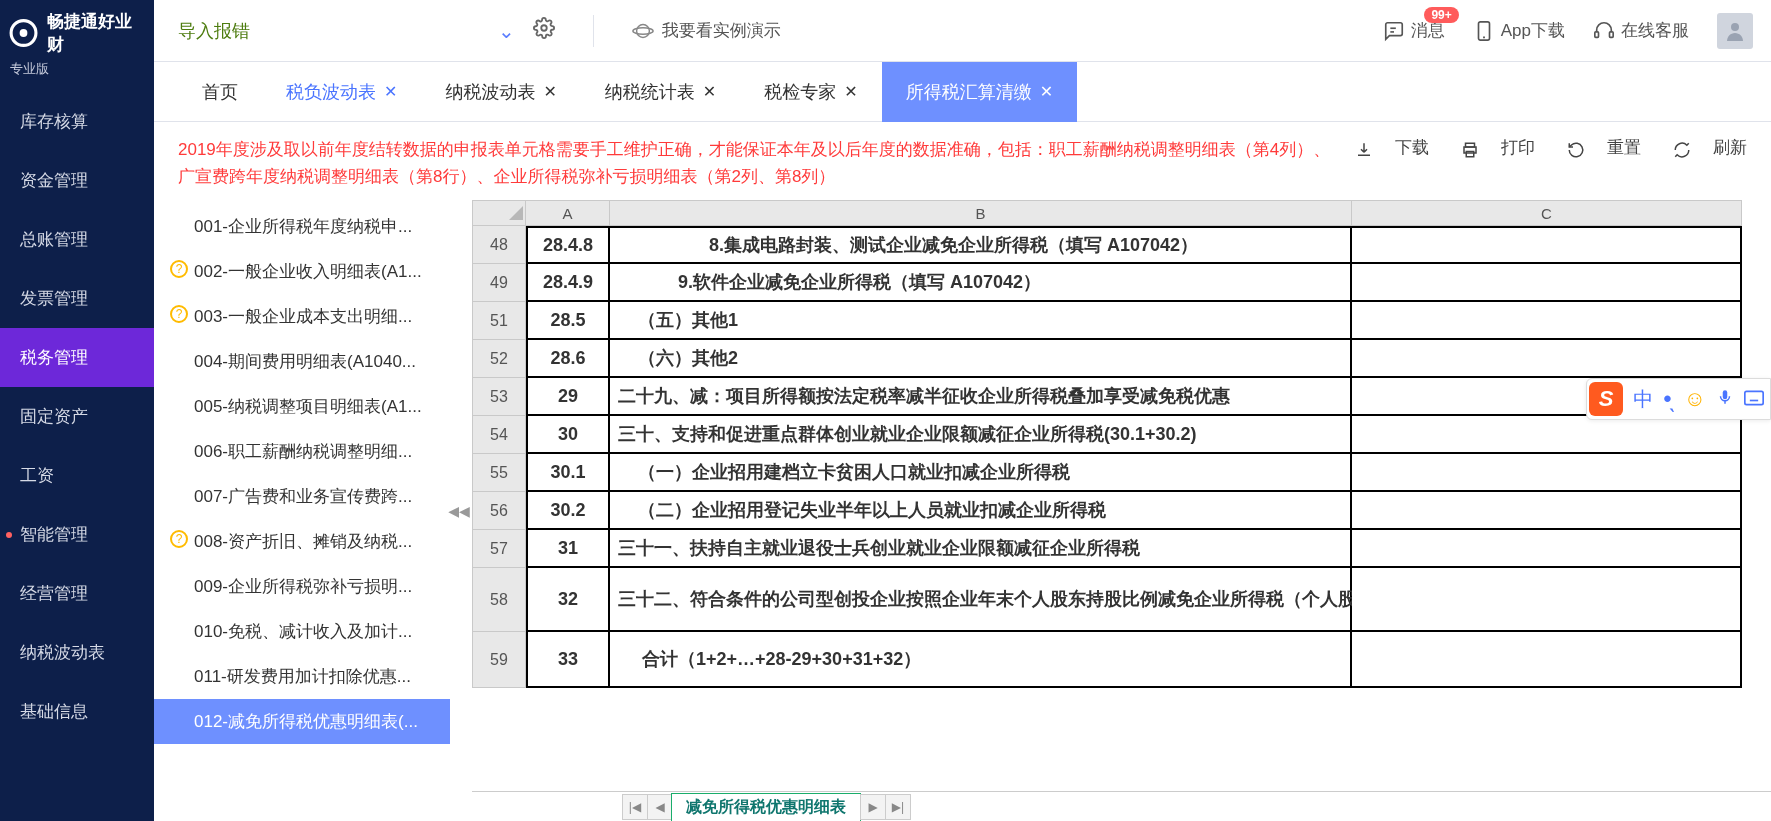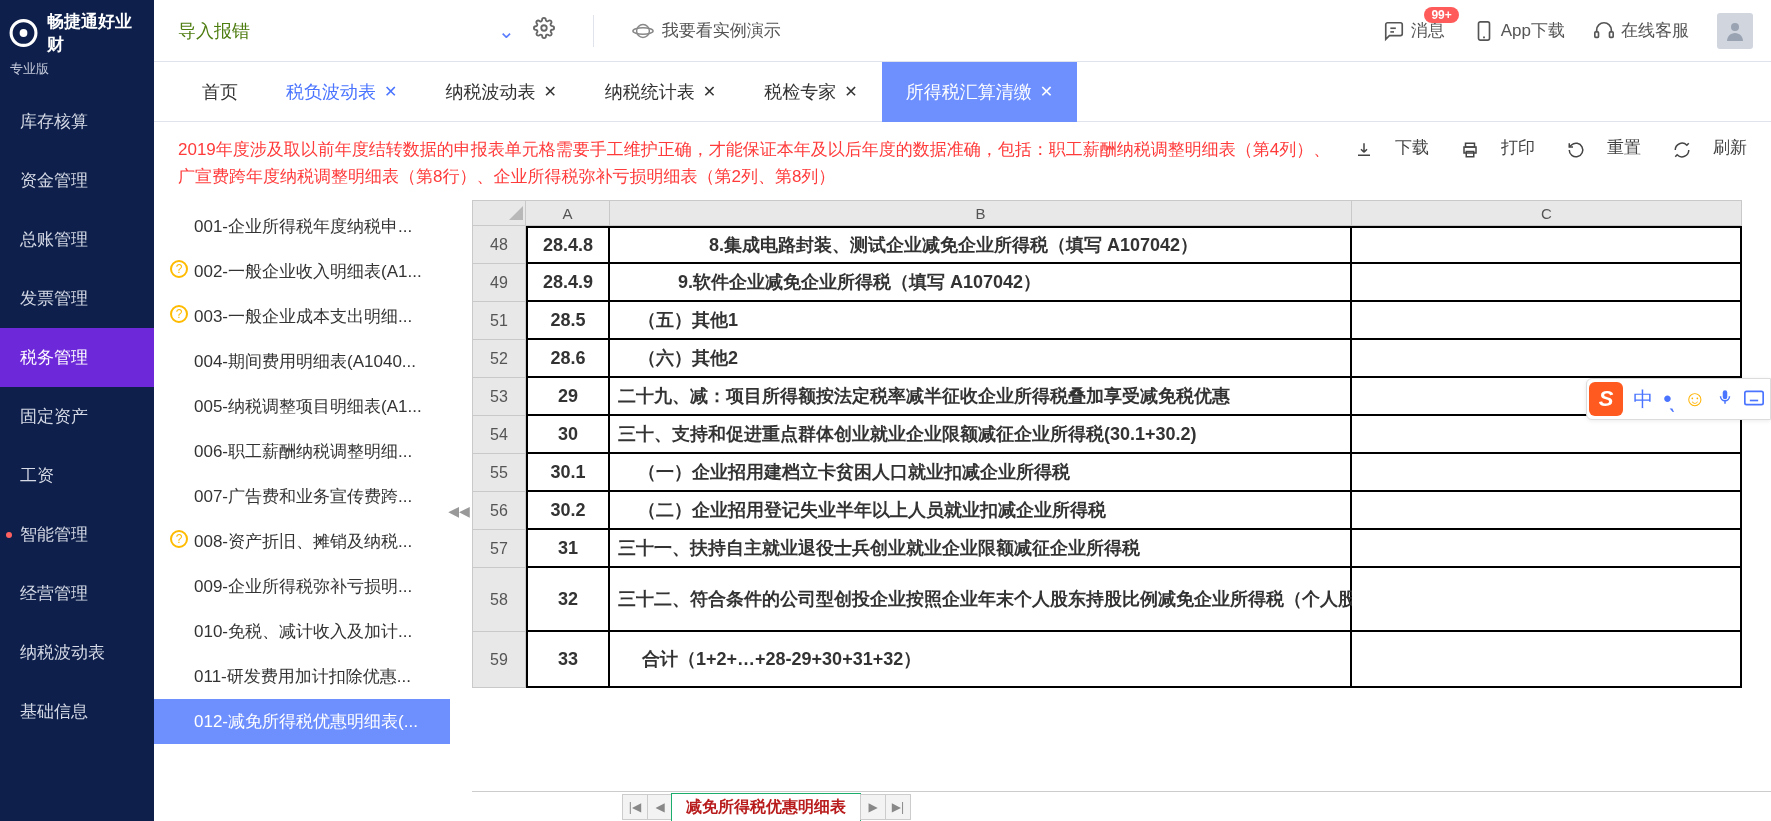--- a/index.html
+++ b/index.html
@@ -69,21 +69,21 @@
 .cell { border-right: 2px solid #000; border-bottom: 2px solid #000; padding: 6px 8px; font-size: 18px; display: flex; align-items: center; background: #fff; }
 .grid-row:first-child .cell { border-top: 2px solid #000; }
 .cell.col-A { justify-content: center; font-weight: 700; border-left: 2px solid #000; }
 .cell.col-B { font-weight: 700; }
 .cell.col-C { border-right: 2px solid #000; }
 .row-h1 { height: 38px; } .row-h2 { height: 64px; } .row-h3 { height: 56px; }
 
 
 .sheet-tabs { display: flex; align-items: center; height: 30px; border-top: 1px solid #ccc; padding-left: 150px; }
 .sheet-tab-btn { width: 26px; height: 26px; border: 1px solid #ccc; background: #f3f3f3; display: flex; align-items: center; justify-content: center; font-size: 12px; color: #888; margin-right: -1px; }
-.sheet-tab-active { padding: 3px 14px; border: 1px solid #1aad6b; border-bottom: none; color: #b91c1c; font-size: 16px; background: #fff; font-weight: 600; margin-left: -1px; }
+.sheet-tab-active { padding: 3px 14px; border: 1px solid #1aad6b; border-bottom: none; color: #0f766e; font-size: 16px; background: #fff; font-weight: 600; margin-left: -1px; }
 
 
 .ime { position: absolute; right: 0; top: 378px; display: flex; align-items: center; background: #fff; border: 1px solid #dcdcdc; border-radius: 6px 0 0 6px; height: 42px; padding: 0 6px 0 2px; box-shadow: 0 1px 4px rgba(0,0,0,0.08); gap: 10px; }
 .ime-logo { width: 34px; height: 34px; background: #ff5a1f; border-radius: 6px; color: #fff; font-size: 22px; font-weight: 700; display: flex; align-items: center; justify-content: center; font-style: italic; }
 .ime-item { font-size: 20px; color: #4a74ff; }
 .ime-dots { color: #4a74ff; font-size: 24px; letter-spacing: -3px; }
 .ime-face { color: #ffb300; font-size: 22px; }
 .ime-mic { color: #4a74ff; font-size: 20px; }
 .ime-kb { color: #4a74ff; font-size: 20px; }
 .icon-svg { width: 22px; height: 22px; }

